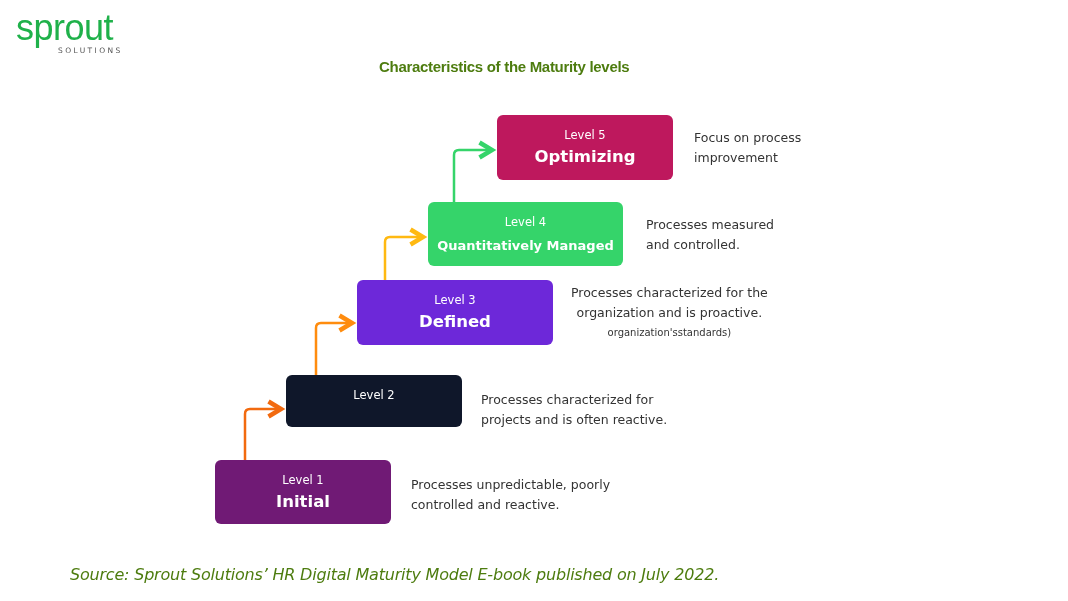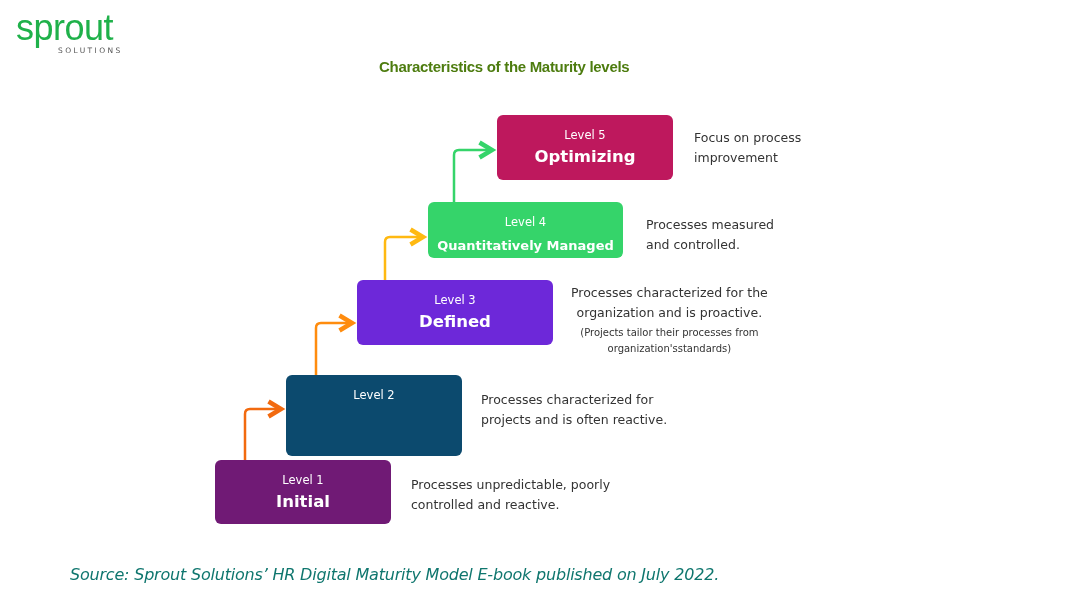--- a/index.html
+++ b/index.html
@@ -7,21 +7,21 @@
   .logo { position: absolute; left: 16px; top: 10px; width: 120px; height: 48px; }
   .logo-word { position: absolute; left: 0; top: -2px; font-family: "Liberation Sans", sans-serif; font-size: 36px; color: #1fb14a; letter-spacing: -0.5px; line-height: 40px; }
   .logo-sub { position: absolute; left: 42px; top: 36px; font-family: "DejaVu Sans", sans-serif; font-size: 7.5px; letter-spacing: 2.4px; color: #555; }
   .title { position: absolute; left: 379px; top: 58px; font-size: 15px; font-weight: bold; color: #4d7c0f; font-family: Liberation Sans, sans-serif; letter-spacing: -0.3px; }
   .box { position: absolute; border-radius: 6px; color: #fff; text-align: center; box-sizing: border-box; }
   .box .lvl { display: block; font-size: 11.5px; margin-top: 13px; line-height: 14px; }
   .box .name { display: block; font-size: 16.5px; font-weight: bold; margin-top: 5px; line-height: 20px; }
   .box .name.small { font-size: 13px; margin-top: 7px; }
   .desc { position: absolute; font-size: 12.5px; color: #333; line-height: 20px; font-family: "DejaVu Sans", sans-serif; }
   .desc .note { display: block; font-size: 10px; line-height: 16px; margin-top: 2px; }
-  .source { position: absolute; left: 70px; top: 565px; font-size: 16px; font-style: italic; color: #0f766e; font-family: "DejaVu Sans", sans-serif; letter-spacing: -0.2px; text-align: right; }
+  .source { position: absolute; left: 70px; top: 565px; font-size: 16px; font-style: italic; color: #4d7c0f; font-family: "DejaVu Sans", sans-serif; letter-spacing: -0.2px; text-align: right; }
   svg.arrows { position: absolute; left: 0; top: 0; }
 </style>
 </head>
 <body>
 
 <div class="logo">
   <span class="logo-word">sprout</span>
   <span class="logo-sub">SOLUTIONS</span>
 </div>
 
@@ -50,42 +50,41 @@
 
 <div class="box" style="left:215px;top:460px;width:176px;height:64px;background:#701a75;">
   <span class="lvl">Level 1</span>
   <span class="name">Initial</span>
 </div>
 <div class="desc" style="left:411px;top:475px;">
   <div>Processes unpredictable, poorly</div>
   <div>controlled and reactive.</div>
 </div>
 
-<div class="box" style="left:286px;top:375px;width:176px;height:81px;background:#0c4a6e;">
+<div class="box" style="left:286px;top:375px;width:176px;height:52px;background:#0f172a;">
   <span class="lvl">Level 2</span>
 </div>
 <div class="desc" style="left:481px;top:390px;">
   <div>Processes characterized for</div>
   <div>projects and is often reactive.</div>
 </div>
 
 <div class="box" style="left:357px;top:280px;width:196px;height:65px;background:#6d28d9;">
   <span class="lvl">Level 3</span>
   <span class="name">Defined</span>
 </div>
 <div class="desc" style="left:571px;top:283px;text-align:center;">
   <div>Processes characterized for the</div>
   <div>organization and is proactive.</div>
   <span class="note">
-    <span style="display:block">(Projects tailor their processes from</span>
     <span style="display:block">organization'sstandards)</span>
   </span>
 </div>
 
-<div class="box" style="left:428px;top:202px;width:195px;height:56px;background:#35d46a;">
+<div class="box" style="left:428px;top:202px;width:195px;height:64px;background:#35d46a;">
   <span class="lvl">Level 4</span>
   <span class="name small">Quantitatively Managed</span>
 </div>
 <div class="desc" style="left:646px;top:215px;">
   <div>Processes measured</div>
   <div>and controlled.</div>
 </div>
 
 <div class="box" style="left:497px;top:115px;width:176px;height:65px;background:#be185d;">
   <span class="lvl">Level 5</span>

